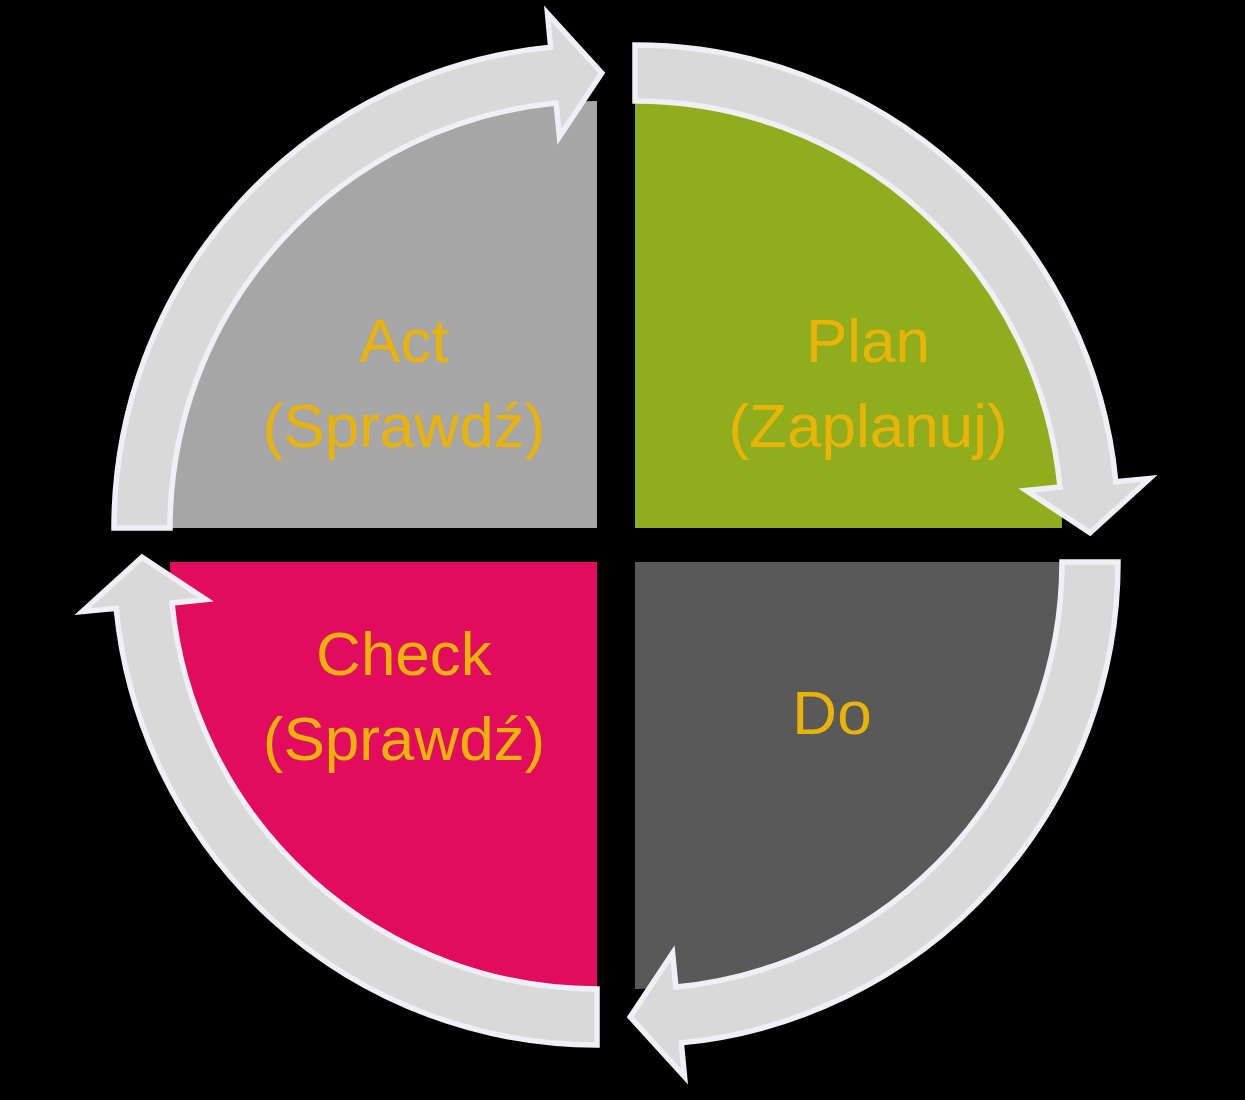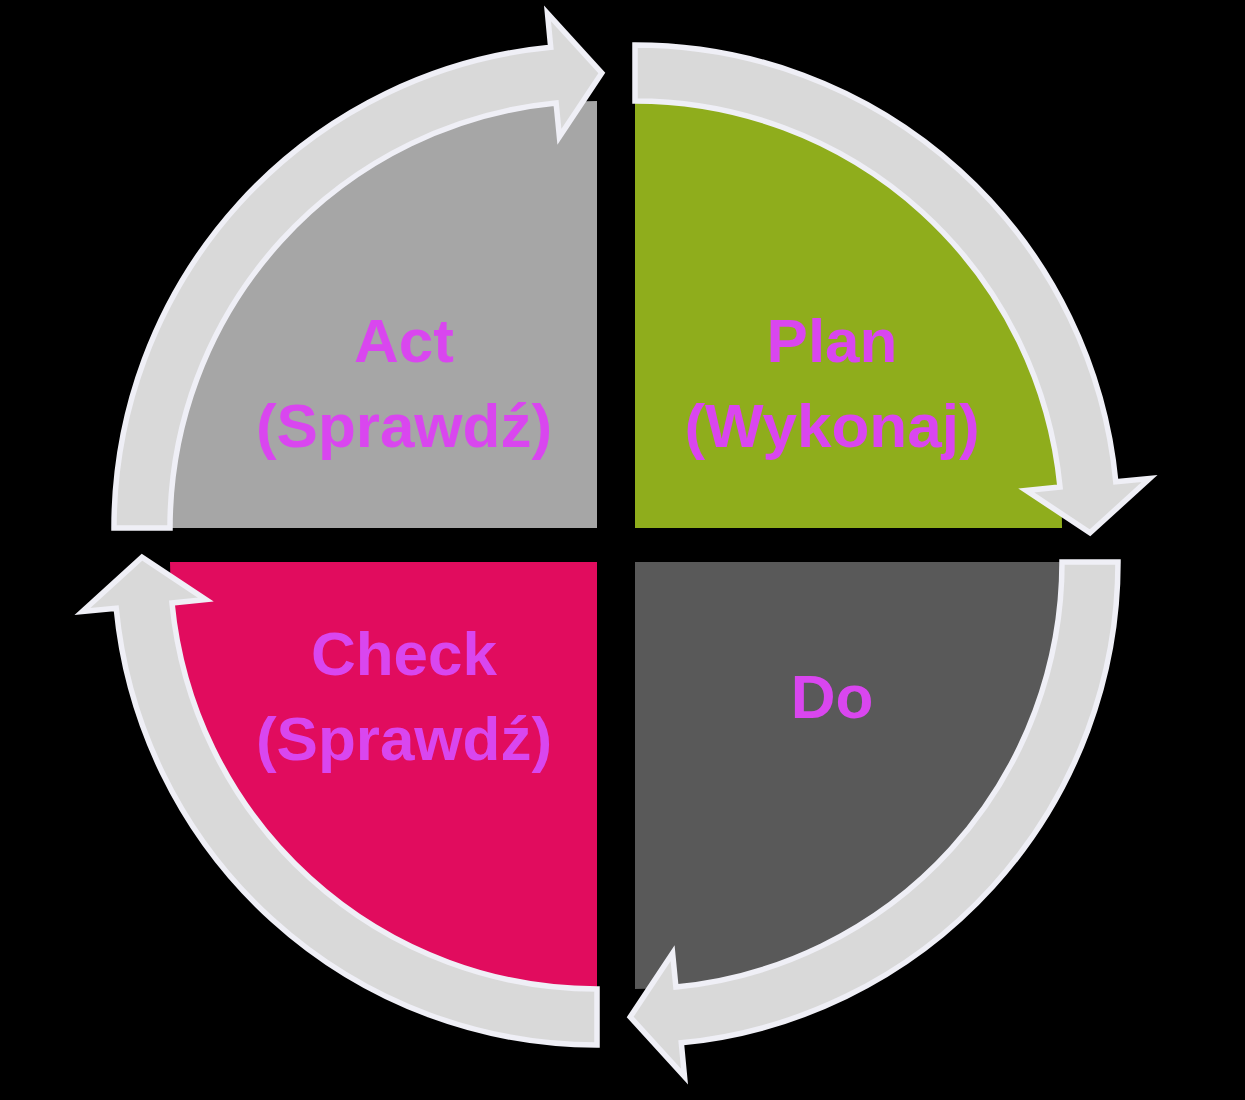--- a/index.html
+++ b/index.html
@@ -17,31 +17,31 @@
   }
   .stage svg {
     position: absolute;
     left: 0;
     top: 0;
   }
   .quad-label {
     position: absolute;
     transform: translate(-50%, -50%);
     text-align: center;
-    color: #d946ef;
+    color: #eab308;
     font-size: 62px;
     line-height: 85px;
     white-space: nowrap;
-    font-weight: 700;
+    font-weight: 400;
   }
   .quad-label span { display: block; }
   .label-act   { left: 404px; top: 383px; }
-  .label-plan  { left: 832px; top: 383px; }
+  .label-plan  { left: 868px; top: 383px; }
   .label-check { left: 404px; top: 696px; text-align: center; }
-  .label-do    { left: 832px; top: 696px; }
+  .label-do    { left: 832px; top: 712px; }
   .ring {
     stroke: #EFEFF6;
     stroke-width: 5.5;
     stroke-linejoin: miter;
   }
 </style>
 </head>
 <body>
 
 <div class="stage">
@@ -97,21 +97,21 @@
     </g>
   </svg>
 
   <div class="quad-label label-act">
     <span>Act</span>
     <span>(Sprawdź)</span>
   </div>
 
   <div class="quad-label label-plan">
     <span>Plan</span>
-    <span>(Wykonaj)</span>
+    <span>(Zaplanuj)</span>
   </div>
 
   <div class="quad-label label-check">
     <span>Check</span>
     <span>(Sprawdź)</span>
   </div>
 
   <div class="quad-label label-do">
     <span>Do</span>
   </div>

